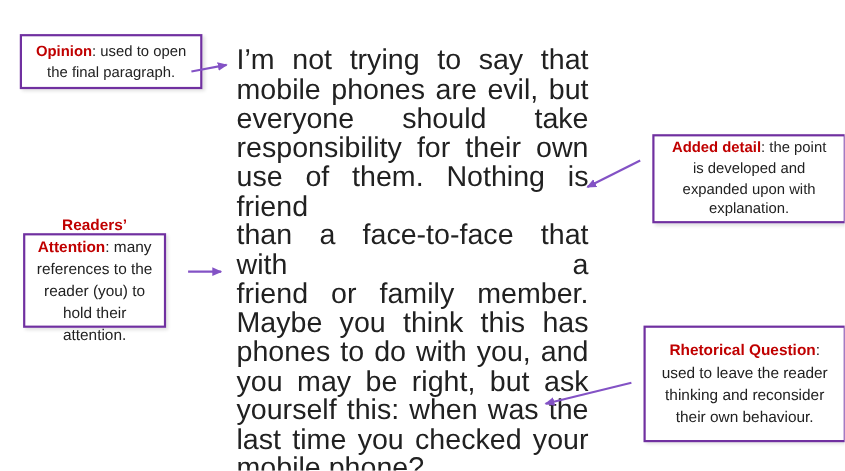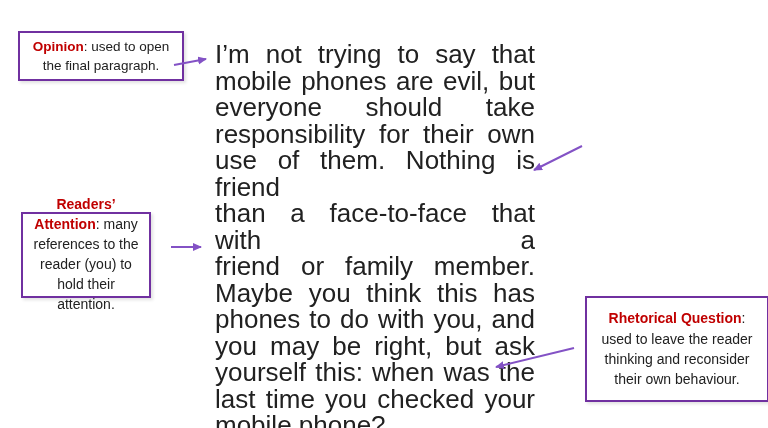--- a/index.html
+++ b/index.html
@@ -39,20 +39,23 @@
 </style>
 </head>
 <body>
 
 <div class="canvas">
 
   <div class="callout box-opinion">
     <div class="inner"><span class="red">Opinion</span><span>: used to open the final paragraph.</span></div>
   </div>
 
+  <div class="callout box-added">
+    <div class="inner"><span class="red">Added detail</span><span>: the point is developed and expanded upon with explanation.</span></div>
+  </div>
 
   <div class="callout box-readers">
     <div class="inner"><span class="red">Readers’ Attention</span><span>: many references to the reader (you) to hold their attention.</span></div>
   </div>
 
   <div class="callout box-rhetorical">
     <div class="inner"><span class="red">Rhetorical Question</span><span>: used to leave the reader thinking and reconsider their own behaviour.</span></div>
   </div>
 
   <div class="paragraph">

